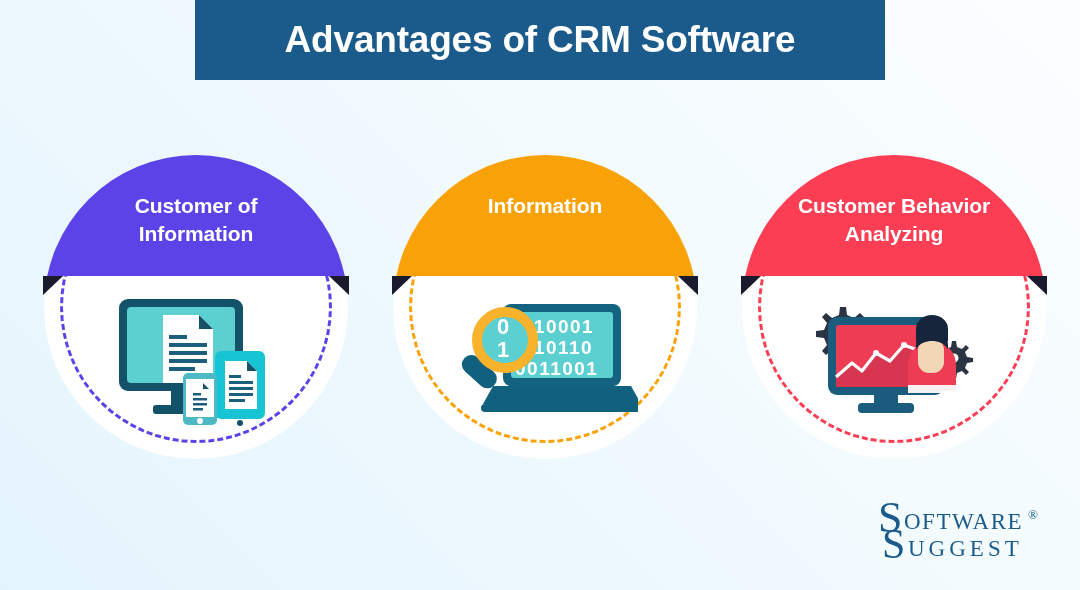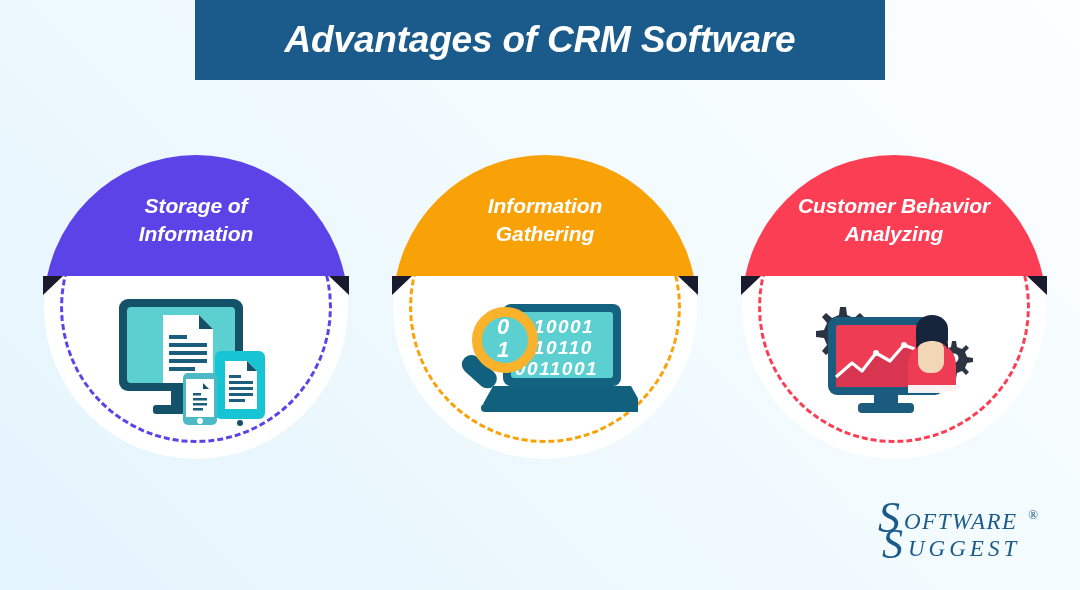--- a/index.html
+++ b/index.html
@@ -110,36 +110,36 @@
     position:absolute;
     right:22px; bottom:26px;
     width:180px; height:66px;
     color:#1b5b8c;
   }
   #logo svg { display:block; }
 </style>
 </head>
 <body>
 
-<div id="canvas" style="background: linear-gradient(225deg, rgb(252, 254, 255) 0%, rgb(243, 251, 254) 38%, rgb(228, 244, 253) 100%); font-style: italic;">
+<div id="canvas" style="background: linear-gradient(225deg, rgb(252, 254, 255) 0%, rgb(243, 251, 254) 38%, rgb(228, 244, 253) 100%);">
 
   <div id="title-banner" style="background: rgb(27, 91, 140);">
     <div id="title-text" style="color: rgb(255, 255, 255);">Advantages of CRM Software</div>
   </div>
 
   <div class="card" id="card-1" style="--accent:#5b43e8;">
     <div class="disc"></div>
     <div class="dash-ring"></div>
     <div class="dome">
         <div class="dome-inner"></div>
       </div>
     <div class="fold fold-l"></div>
     <div class="fold fold-r"></div>
     <div class="card-title">
-      <div>Storage of</div>
+      <div>Customer of</div>
       <div>Information</div>
     </div>
     <div class="art">
       <svg width="170" height="135" viewBox="0 0 170 135" aria-hidden="true">
 
         <rect x="8" y="6" width="124" height="92" rx="9" fill="#14526a"></rect>
         <rect x="16" y="14" width="108" height="76" rx="4" fill="#5ccfd0"></rect>
 
         <rect x="60" y="98" width="20" height="16" fill="#14526a"></rect>
         <rect x="42" y="112" width="56" height="9" rx="3" fill="#14526a"></rect>
@@ -184,21 +184,20 @@
   <div class="card" id="card-2" style="--accent:#f9a208;">
     <div class="disc"></div>
     <div class="dash-ring"></div>
     <div class="dome">
         <div class="dome-inner"></div>
       </div>
     <div class="fold fold-l"></div>
     <div class="fold fold-r"></div>
     <div class="card-title">
       <div>Information</div>
-      <div>Gathering</div>
     </div>
     <div class="art">
       <svg width="185" height="120" viewBox="0 0 185 120" aria-hidden="true">
 
         <rect x="50" y="4" width="118" height="82" rx="8" fill="#126280"></rect>
         <rect x="58" y="12" width="102" height="66" rx="3" fill="#5ccfd0"></rect>
 
         <g fill="#ffffff" font-family="'Liberation Sans', sans-serif" font-size="19" font-weight="bold" letter-spacing="1.5">
           <text x="62" y="33">0 10001</text>
           <text x="62" y="54">1 10110</text>

